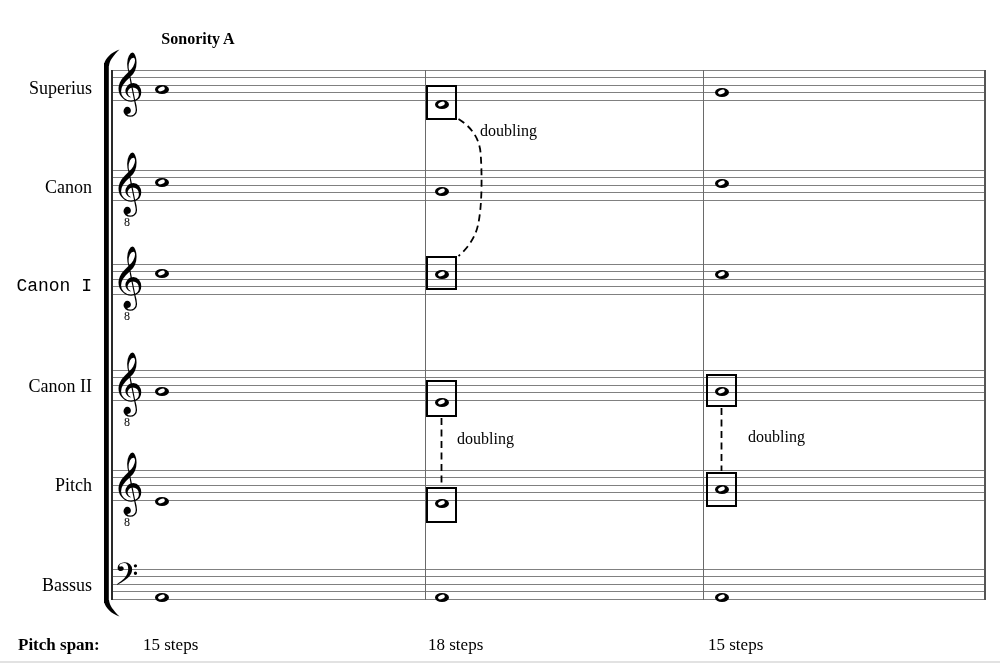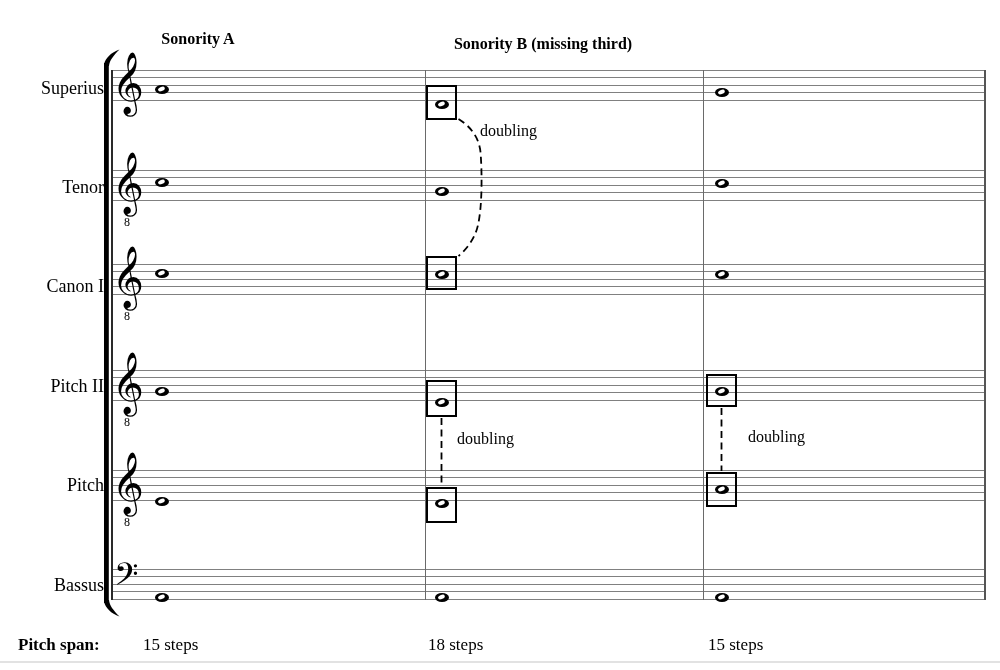--- a/index.html
+++ b/index.html
@@ -5,22 +5,22 @@
   html,body{margin:0;padding:0;background:#fff;}
   #canvas{
     position:relative;width:1000px;height:670px;background:#ffffff;
     font-family:"Liberation Serif","DejaVu Serif",serif;color:#000;overflow:hidden;
   }
   .header{position:absolute;font-weight:bold;font-size:16px;text-align:center;white-space:nowrap;}
   #header-a{left:108px;top:30px;width:180px;}
   #header-b{left:433px;top:35px;width:220px;}
   #header-c{left:674px;top:38px;width:180px;}
 
-  .voice-label{position:absolute;left:0;width:92px;text-align:right;font-size:18px;line-height:19px;white-space:nowrap;padding-left:12px;}
-  #vl0{top:79px;} #vl1{top:178px;} #vl2{top:277px;} #vl3{top:377px;} #vl4{top:476px;} #vl5{top:576px;}
+  .voice-label{position:absolute;left:0;width:92px;text-align:right;font-size:18px;line-height:19px;white-space:nowrap;}
+  #vl0{top:79px;} #vl1{top:178px;} #vl2{top:277px;font-family:Liberation Mono, monospace;} #vl3{top:377px;} #vl4{top:476px;} #vl5{top:576px;}
 
   .doubling-label{position:absolute;font-size:16px;line-height:17px;white-space:nowrap;}
   #dl0{left:480px;top:122px;} #dl1{left:457px;top:430px;} #dl2{left:748px;top:428px;}
 
   .ps-label{position:absolute;left:18px;top:635px;font-weight:bold;font-size:17px;}
   .ps-val{position:absolute;top:635px;font-size:17px;white-space:nowrap;}
   #ps0{left:143px;} #ps1{left:428px;} #ps2{left:708px;}
 
   .vline{position:absolute;top:70px;height:530px;width:1px;background:#6a6a6a;}
   #vl-left{left:111px;width:1.6px;background:#2a2a2a;}
@@ -41,26 +41,25 @@
 
   #notation-overlay{position:absolute;left:0;top:0;}
   .bottom-rule{position:absolute;left:0;top:661px;width:1000px;height:2px;background:#e2e2e2;}
 </style>
 </head>
 <body>
 
 <div id="canvas">
 
   <div class="header" id="header-a">Sonority A</div>
-  <div class="header" id="header-b">Sonority B (missing third)</div>
 
   <div class="voice-label" id="vl0">Superius</div>
-  <div class="voice-label" id="vl1">Tenor</div>
+  <div class="voice-label" id="vl1">Canon</div>
   <div class="voice-label" id="vl2">Canon I</div>
-  <div class="voice-label" id="vl3">Pitch II</div>
+  <div class="voice-label" id="vl3">Canon II</div>
   <div class="voice-label" id="vl4">Pitch</div>
   <div class="voice-label" id="vl5">Bassus</div>
 
   <div id="staff-system">
       <div class="staff-line" style="top: 69.5px;"></div>
       <div class="staff-line" style="top: 77px;"></div>
       <div class="staff-line" style="top: 84.5px;"></div>
       <div class="staff-line" style="top: 92px;"></div>
       <div class="staff-line" style="top: 99.5px;"></div>
       <div class="clef treble" style="left: 112px; top: 55px;">𝄞</div>

